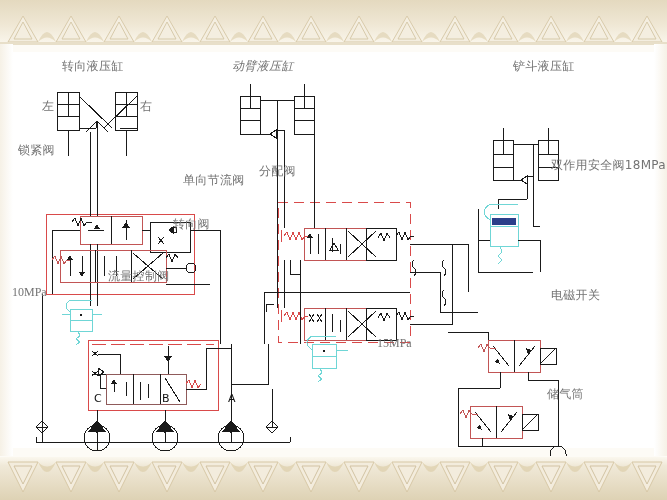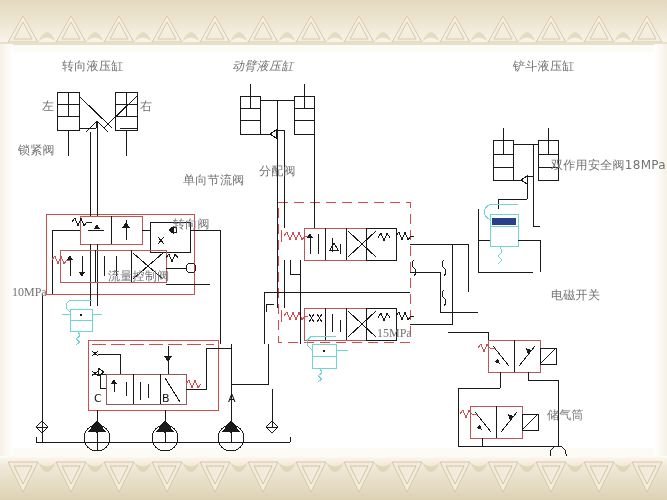--- a/index.html
+++ b/index.html
@@ -519,24 +519,24 @@
   <div class="lbl lbl-lr" style="left:42px;top:100px;">左</div>
   <div class="lbl lbl-lr" style="left:140px;top:100px;">右</div>
   <div class="lbl lbl-cn" style="left:18px;top:144px;">锁紧阀</div>
   <div class="lbl lbl-cn" style="left:173px;top:174px;margin-left:10px;">单向节流阀</div>
   <div class="lbl lbl-cn" style="left:173px;top:218px;text-align:center;">转向阀</div>
   <div class="lbl lbl-cn" style="left:108px;top:271px;font-family:Liberation Mono, monospace;">流量控制阀</div>
   <div class="lbl lbl-num" style="left:12px;top:286px;">10MPa</div>
 
   <div class="lbl lbl-cn" style="left:232px;top:60px;font-style:italic;">动臂液压缸</div>
   <div class="lbl lbl-cn" style="left:259px;top:165px;">分配阀</div>
-  <div class="lbl lbl-num" style="left:377px;top:327px;">15MPa</div>
+  <div class="lbl lbl-num" style="left:377px;top:337px;">15MPa</div>
 
   <div class="lbl lbl-cn" style="left:484px;top:60px;margin-left:29px;">铲斗液压缸</div>
   <div class="lbl lbl-cn" style="left:551px;top:159px;">双作用安全阀18MPa</div>
   <div class="lbl lbl-cn" style="left:551px;top:289px;">电磁开关</div>
-  <div class="lbl lbl-cn" style="left:547px;top:409px;">储气筒</div>
+  <div class="lbl lbl-cn" style="left:547px;top:388px;">储气筒</div>
 
   <div class="pump-id" style="left:228px;top:392px;">A</div>
   <div class="pump-id" style="left:162px;top:392px;">B</div>
   <div class="pump-id" style="left:94px;top:392px;">C</div>
 
 </div>
 
 </body></html>

